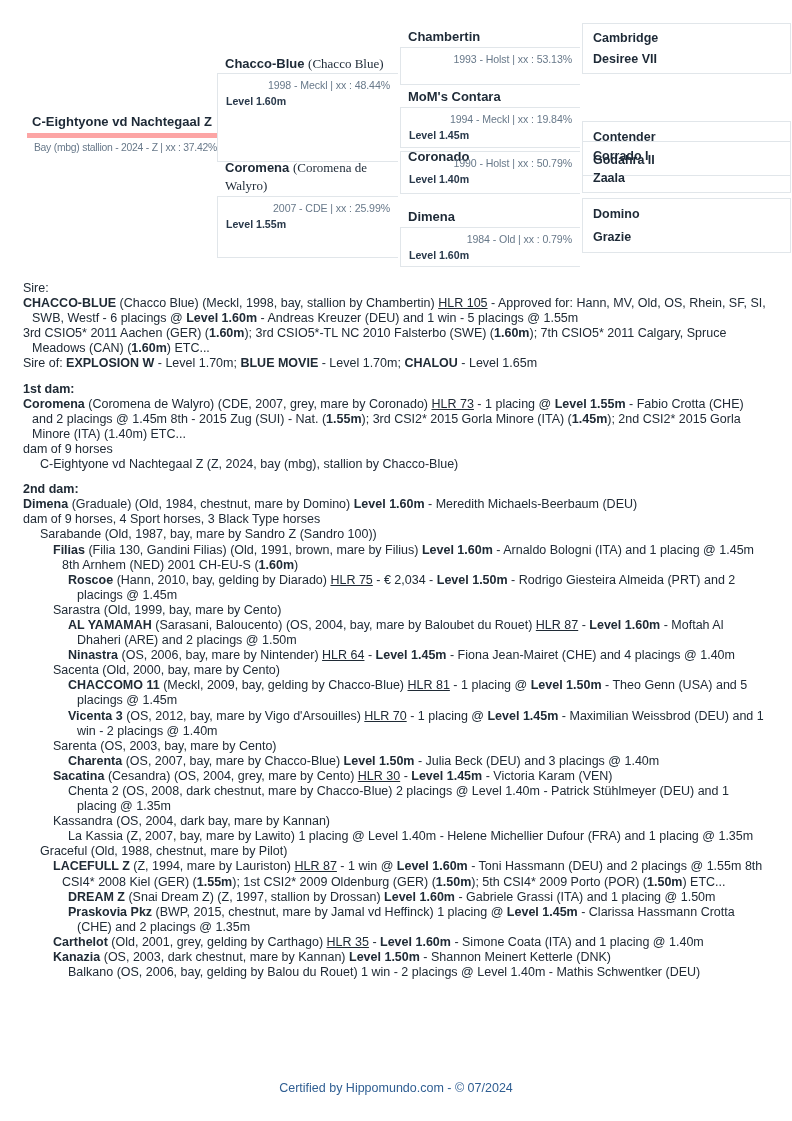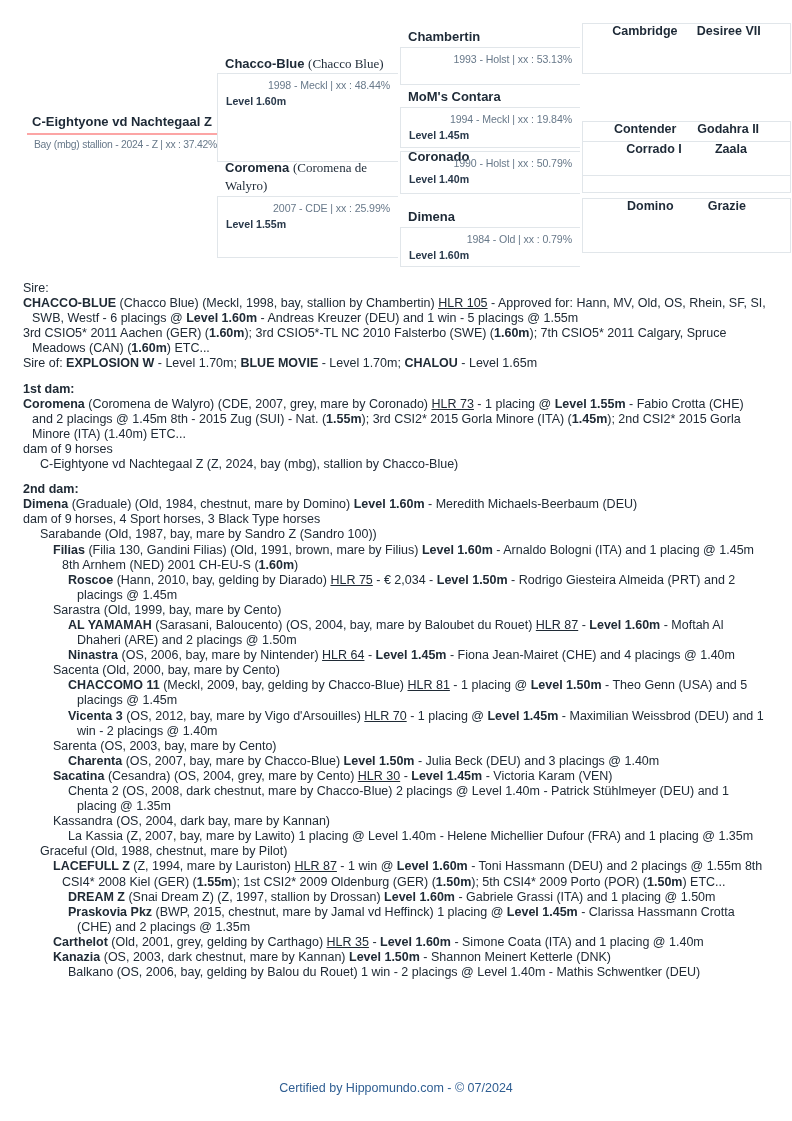--- a/index.html
+++ b/index.html
@@ -8,35 +8,35 @@
 
   
   .ped{position:absolute;left:0;top:0;width:792px;height:272px;}
   .pname{position:absolute;font-weight:700;font-size:13px;line-height:17px;color:#1d2936;white-space:nowrap;}
   .pname .alias{font-weight:400;font-family:Liberation Serif, serif;}
   .pbox{position:absolute;box-sizing:border-box;border:1px solid #e1e6ea;border-right:none;padding:5px 8px;}
   .inf{font-size:10.6px;line-height:13px;color:#68798a;letter-spacing:-0.1px;white-space:nowrap;text-align:right;}
   .lvl{font-size:10.6px;line-height:13px;color:#28384a;font-weight:700;margin-top:3px;white-space:nowrap;}
 
   .s-name{left:27px;top:113px;width:190px;font-size:13px;padding-left:5px;box-sizing:border-box;}
-  .s-box{position:absolute;left:27px;top:133px;width:190px;border-top:2px solid #fca5a5;padding:3px 0 0 5px;box-sizing:border-box;}
+  .s-box{position:absolute;left:27px;top:133px;width:190px;border-top:5px solid #fca5a5;padding:3px 0 0 5px;box-sizing:border-box;}
   .s-box .inf{font-size:10.4px;letter-spacing:-0.25px;}
 
   .g2a-name{left:225px;top:55px;}
   .g2a-box{left:217px;top:73px;width:181px;height:89px;}
   .g2b-name{left:225px;top:159px;width:172px;white-space:normal;line-height:17.5px;}
   .g2b-box{left:217px;top:196px;width:181px;height:62px;}
 
   .g3a-name{left:408px;top:28px;}  .g3a-box{left:400px;top:47px;width:180px;height:38px;}
   .g3b-name{left:408px;top:88px;}  .g3b-box{left:400px;top:107px;width:180px;height:41px;}
   .g3c-name{left:408px;top:148px;} .g3c-box{left:400px;top:151px;width:180px;height:43px;}
   .g3d-name{left:408px;top:208px;} .g3d-box{left:400px;top:227px;width:180px;height:40px;}
 
   .gbox{position:absolute;left:582px;width:209px;box-sizing:border-box;border:1px solid #e1e6ea;
-        display:flex;flex-direction:row;justify-content:space-evenly;padding:0 10px;}
+        display:flex;flex-direction:column;justify-content:space-evenly;padding:0 10px;}
   .g4a{top:23px;height:51px;} .g4b{top:79px;height:55px;margin-top:42px;} .g4c{top:141px;height:52px;} .g4d{top:198px;height:55px;}
   .nm4{font-weight:700;font-size:12.5px;line-height:14px;color:#1d2936;white-space:nowrap;}
 
   
   .content{position:absolute;left:0;top:281px;width:792px;box-sizing:border-box;
            padding:0 26px 0 23px;font-size:12.5px;line-height:15.1px;color:#202b36;}
   .section + .section{margin-top:10px;}
   .shead{}
   .shead.b{font-weight:700;}
   .tline{}

